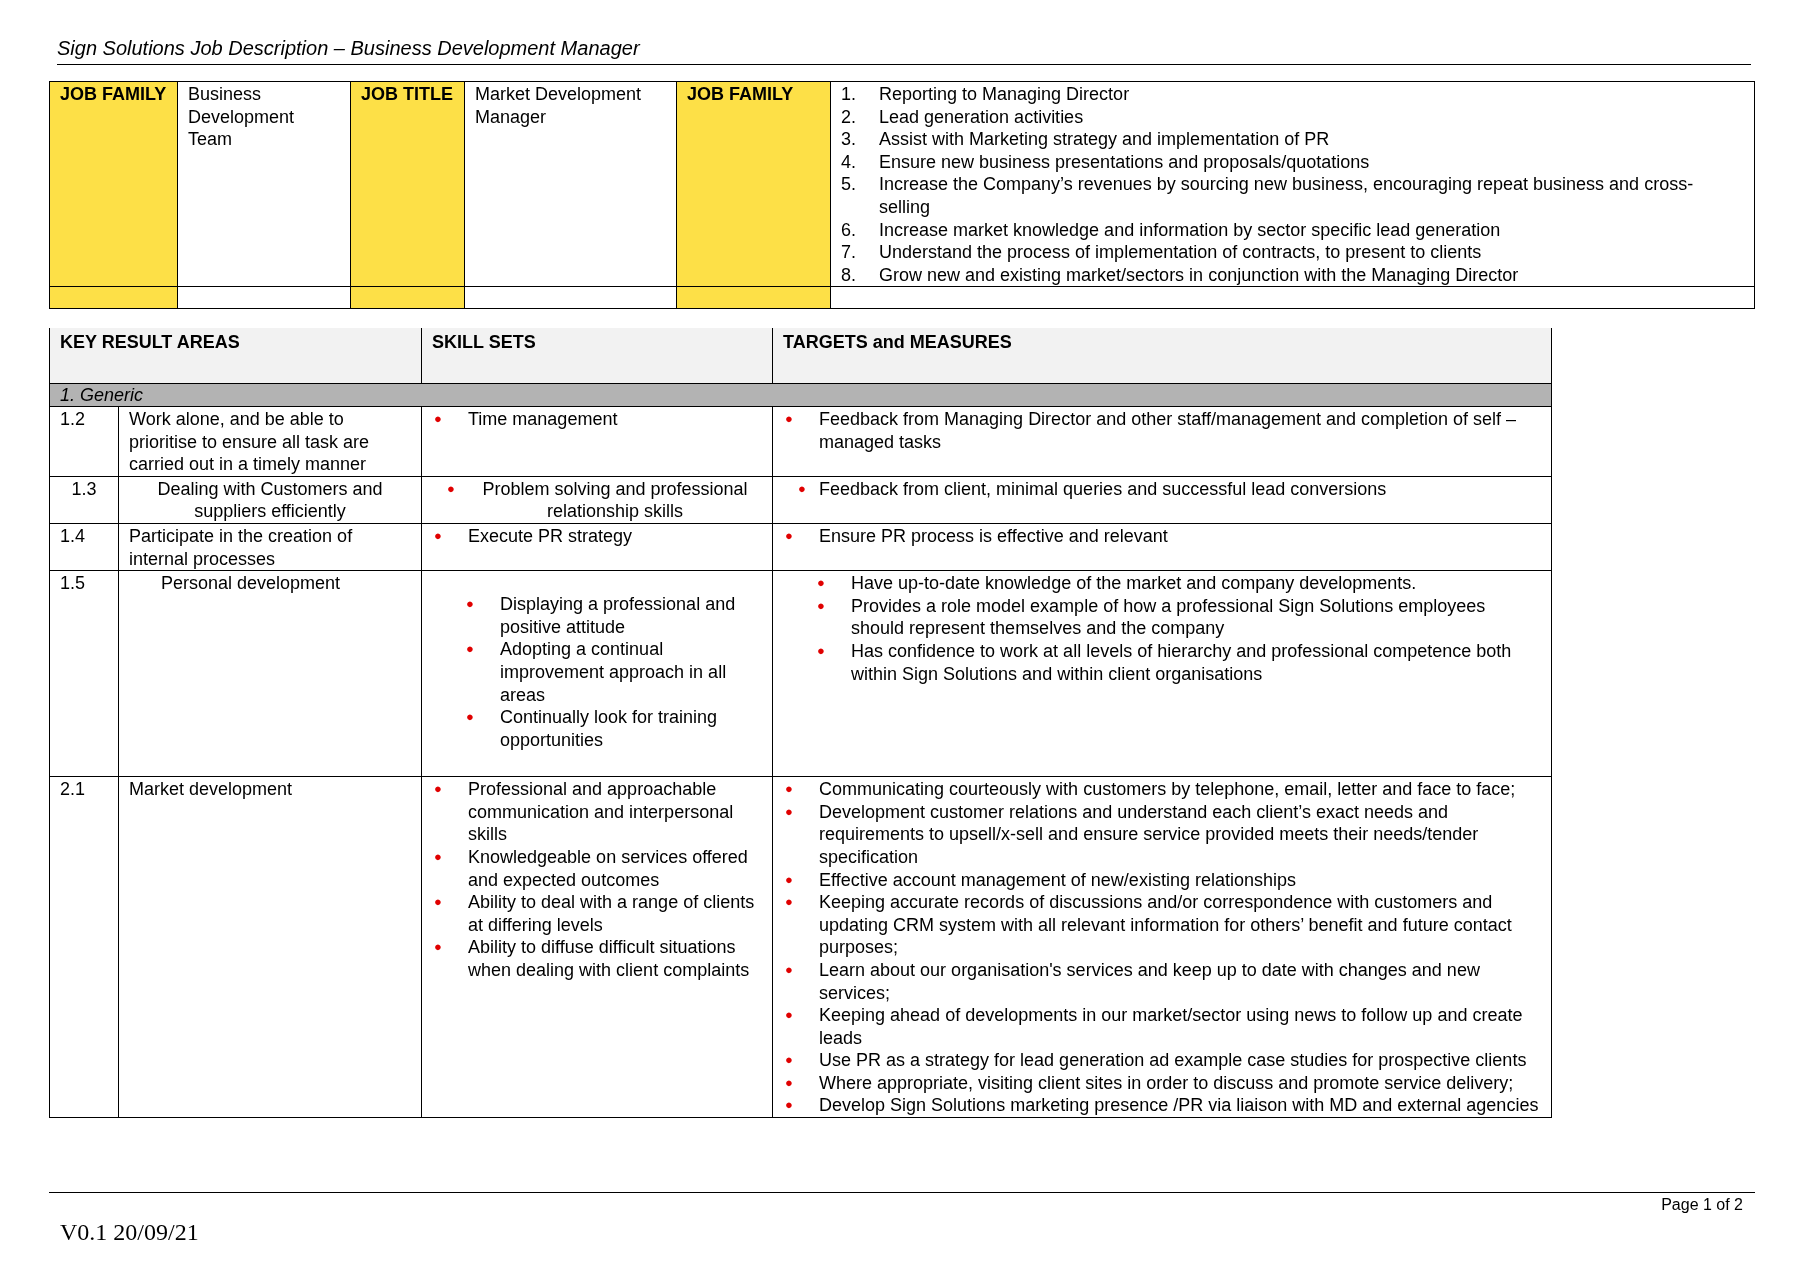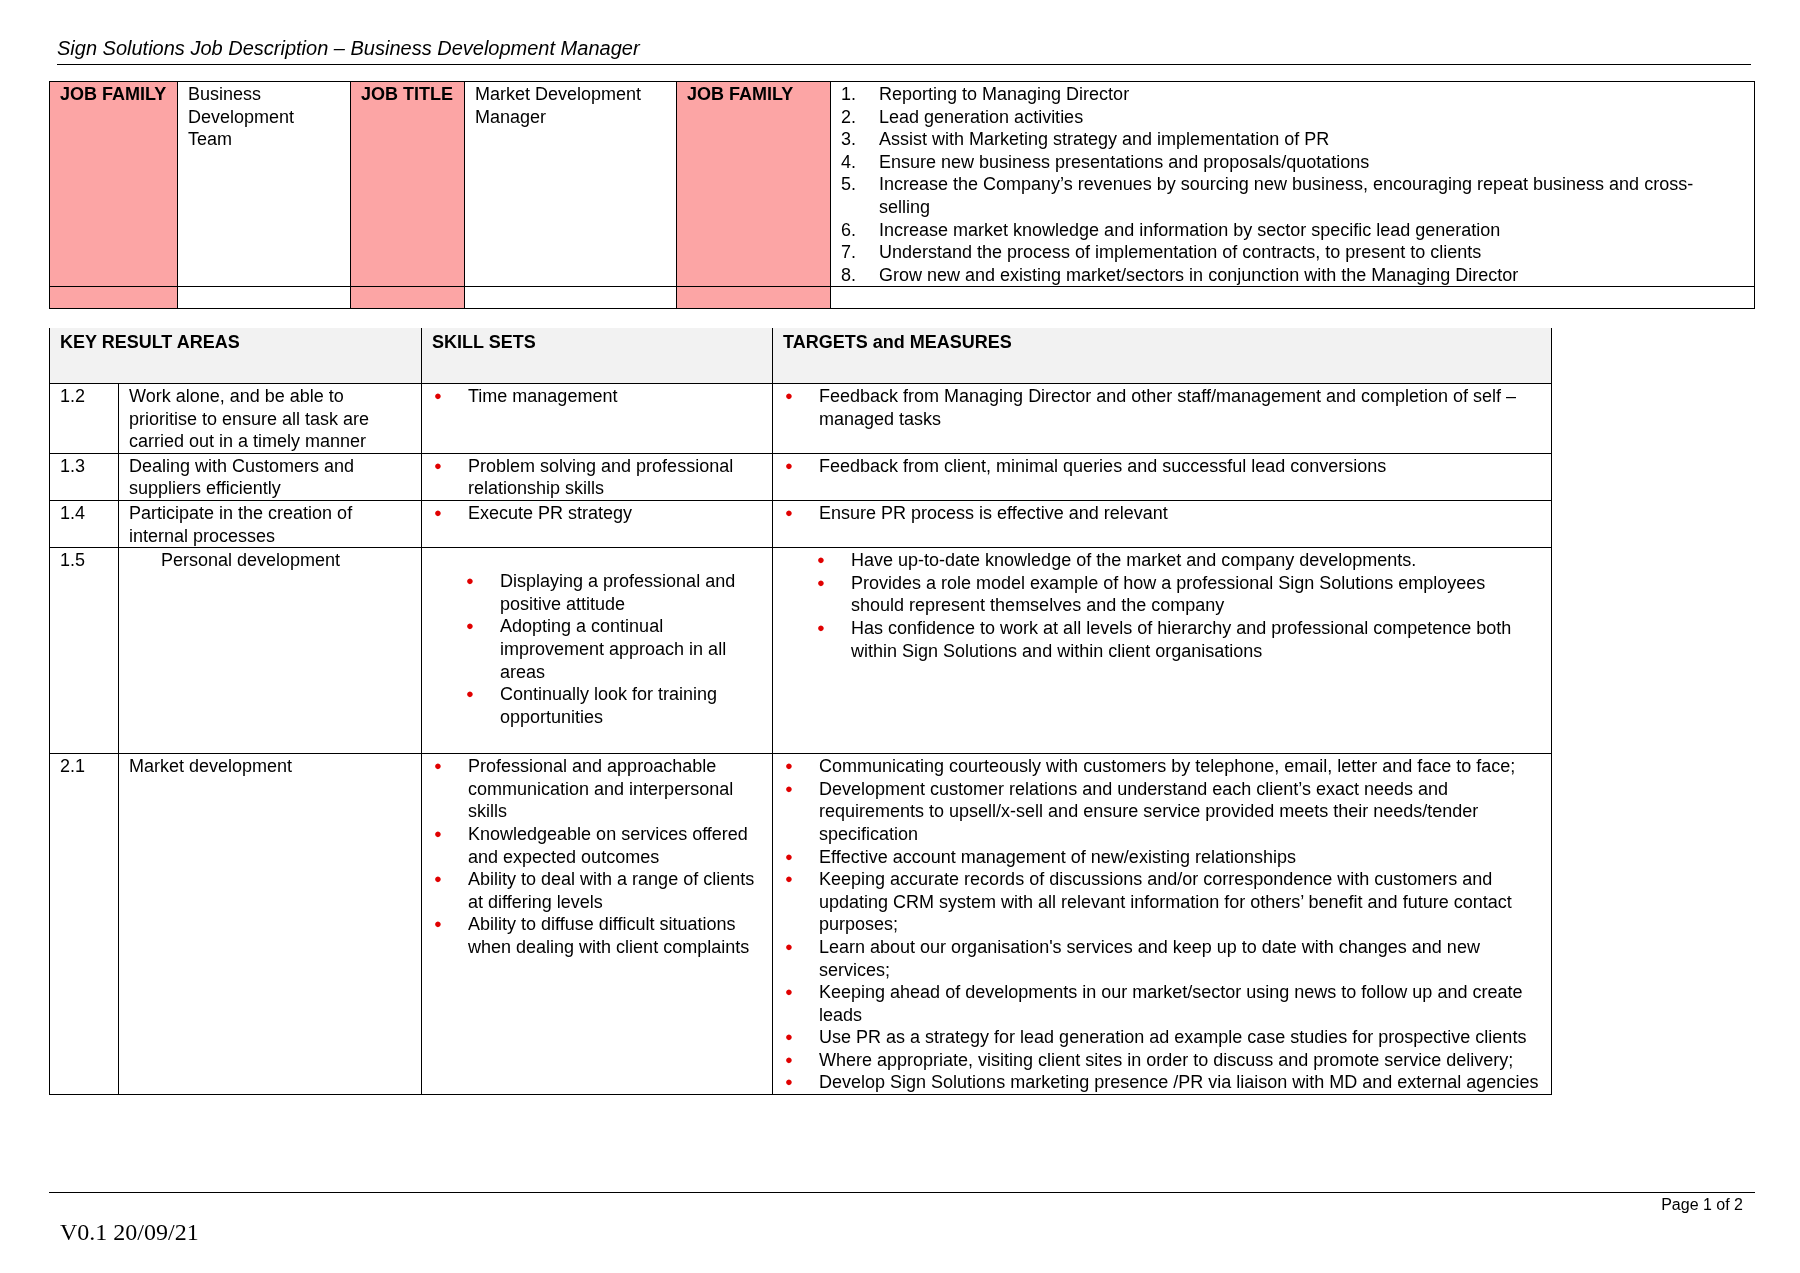--- a/index.html
+++ b/index.html
@@ -11,40 +11,40 @@
       position: absolute; left: 57px; top: 36px; width: 1694px;
       font-style: italic; font-size: 20px; line-height: 24px;
       border-bottom: 1.5px solid #000; padding-bottom: 4px; padding-right: 4px; box-sizing: border-box;
     }
     table { border-collapse: collapse; table-layout: fixed; }
     td { vertical-align: top; padding: 0 10px; }
 
     
     .info-table { position: absolute; left: 49px; top: 81px; width: 1706px; }
     .info-table td { border: 1.5px solid #000; }
-    .info-table .lbl { background: #fca5a5; font-weight: bold; }
+    .info-table .lbl { background: #fde047; font-weight: bold; }
     .info-table tr.main td { height: 196px; padding-top: 1px; }
     .info-table tr.blank td { height: 21px; }
     .purpose-list { margin: 0; padding: 0; list-style: none; }
     .purpose-list li { display: flex; }
     .purpose-list .num { width: 38px; flex: 0 0 38px; }
 
     
     .kra-table { position: absolute; left: 49px; top: 328px; width: 1503px; }
     .kra-table td { border: 1.5px solid #000; }
     .kra-table tr.head td { background: #f2f2f2; font-weight: bold; height: 52px; padding-top: 3px; border-top: none; }
     .kra-table tr.head td:first-child { border-left: 1.5px solid #000; }
     .kra-table tr.section td { background: #b3b3b3; font-style: italic; height: 22px; line-height: 22px; }
     .kra-table .code { padding-left: 10px; }
     .bullets { margin: 0; padding: 0; list-style: none; }
     .bullets li { display: flex; }
     .bullets .dot { width: 36px; flex: 0 0 36px; color: #e00000; font-size: 13px; line-height: 22.6px; text-indent: 2px; }
     .r11 td { height: 44px; padding-top: 1px; }
     .r12 td { height: 66px; padding-top: 1px; }
-    .r13 td { height: 45px; padding-top: 1px; }
+    .r13 td { height: 45px; padding-top: 1px; text-align: center; }
     .r14 td { height: 44px; padding-top: 1px; }
     .r15 td { height: 183px; padding-top: 1px; padding-left: 42px; }
     .r21 td { height: 250px; padding-top: 1px; }
     .pad-top { padding-top: 22px !important; }
 
     .footer-rule { position: absolute; left: 49px; top: 1192px; width: 1706px; border-top: 1.5px solid #000; }
     .page-num { position: absolute; right: 57px; top: 1195px; font-size: 16px; line-height: 20px; }
     .version { position: absolute; left: 60px; top: 1218px; font-family: Liberation Serif, serif; font-size: 24px; line-height: 28px; }
   </style>
 </head>
@@ -124,20 +124,23 @@
       <col style="width:303px">
       <col style="width:351px">
       <col>
   </colgroup>
   <tbody id="kra-body">
     <tr class="head">
       <td colspan="2">KEY RESULT AREAS</td>
       <td>SKILL SETS</td>
       <td>TARGETS and MEASURES</td>
     </tr>
+  <tr class="section">
+        <td colspan="4">1. Generic</td>
+      </tr>
       <tr class="r12">
         <td class="code">1.2</td>
         <td>Work alone, and be able to prioritise to ensure all task are carried out in a timely manner</td>
         <td>
           <ul class="bullets">
             <li>
               <span class="dot" style="color: rgb(224, 0, 0);">●</span>
               <span>Time management</span>
             </li>
           </ul>

